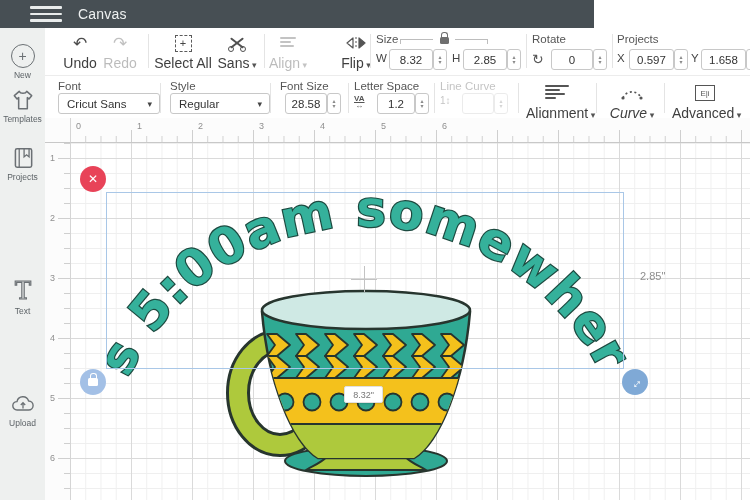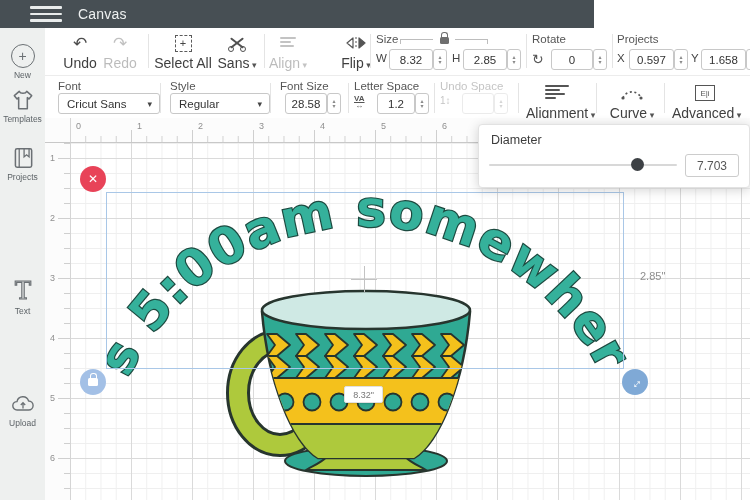--- a/index.html
+++ b/index.html
@@ -265,40 +265,40 @@
   <div class="valbox" style="left:285px;top:93px;width:40px;">28.58</div>
   <div class="stepper" style="left:327px;top:93px;"></div>
   <div class="vdiv2" style="left:348px;"></div>
 
   <span class="grp-label" style="left:354px;top:80px;">Letter Space</span>
   <span class="va-icon" style="left:354px;top:95px;"></span>
   <div class="valbox" style="left:377px;top:93px;width:36px;">1.2</div>
   <div class="stepper" style="left:415px;top:93px;"></div>
   <div class="vdiv2" style="left:434px;"></div>
 
-  <span class="grp-label faded" style="left:440px;top:80px;">Undo Space</span>
+  <span class="grp-label faded" style="left:440px;top:80px;">Line Curve</span>
   <span class="ls-icon faded" style="left:440px;top:95px;"></span>
   <div class="valbox faded" style="left:462px;top:93px;width:30px;"></div>
   <div class="stepper faded" style="left:494px;top:93px;"></div>
   <div class="vdiv2" style="left:518px;"></div>
 
   <div class="tb1" style="left:526px;top:83px;width:62px;">
     <div class="ticon">
         <span class="bars" style="width:24px;">
           <i style="width:24px;"></i>
           <i style="width:15px;"></i>
           <i style="width:20px;"></i>
           <i style="width:11px;"></i>
         </span>
       </div>
     <div class="tlabel has-caret">Alignment</div>
   </div>
   <div class="vdiv2" style="left:596px;"></div>
 
-  <div class="tb1" style="left:606px;top:83px;width:52px;">
+  <div class="tb1" style="left:606px;top:83px;width:52px;font-style:italic;">
     <div class="ticon">
       <svg width="26" height="14" viewBox="0 0 26 14">
         <path d="M4,12 A9.5,9 0 0 1 22,12" fill="none" stroke="#555" stroke-width="1.6" stroke-dasharray="2 2.6"></path>
         <circle cx="4" cy="12" r="1.6" fill="#555"></circle>
           <circle cx="22" cy="12" r="1.6" fill="#555"></circle>
       </svg>
     </div>
     <div class="tlabel has-caret">Curve</div>
   </div>
   <div class="vdiv2" style="left:664px;"></div>
@@ -396,20 +396,14 @@
     </div>
   <div class="handle h-lock">
       <span class="padlock"></span>
     </div>
   <div class="handle h-resize">
       <span>↔</span>
     </div>
   <div class="dim-h">2.85"</div>
   <div class="badge">8.32"</div>
 
-  <div class="popup">
-    <div class="popup-title">Diameter</div>
-    <div class="slider-track"></div>
-    <div class="slider-handle"></div>
-    <div class="popup-input">7.703</div>
-  </div>
 
 </div>
 
 </body></html>

